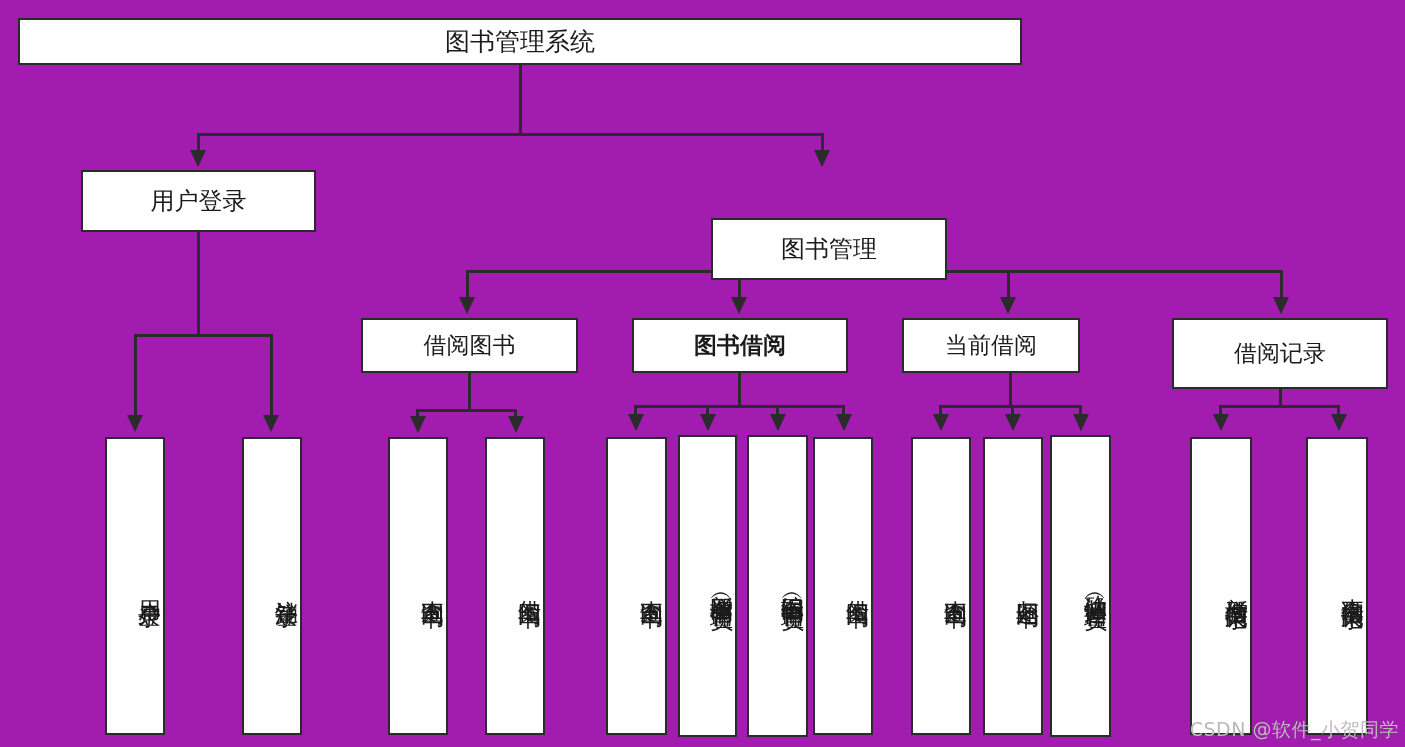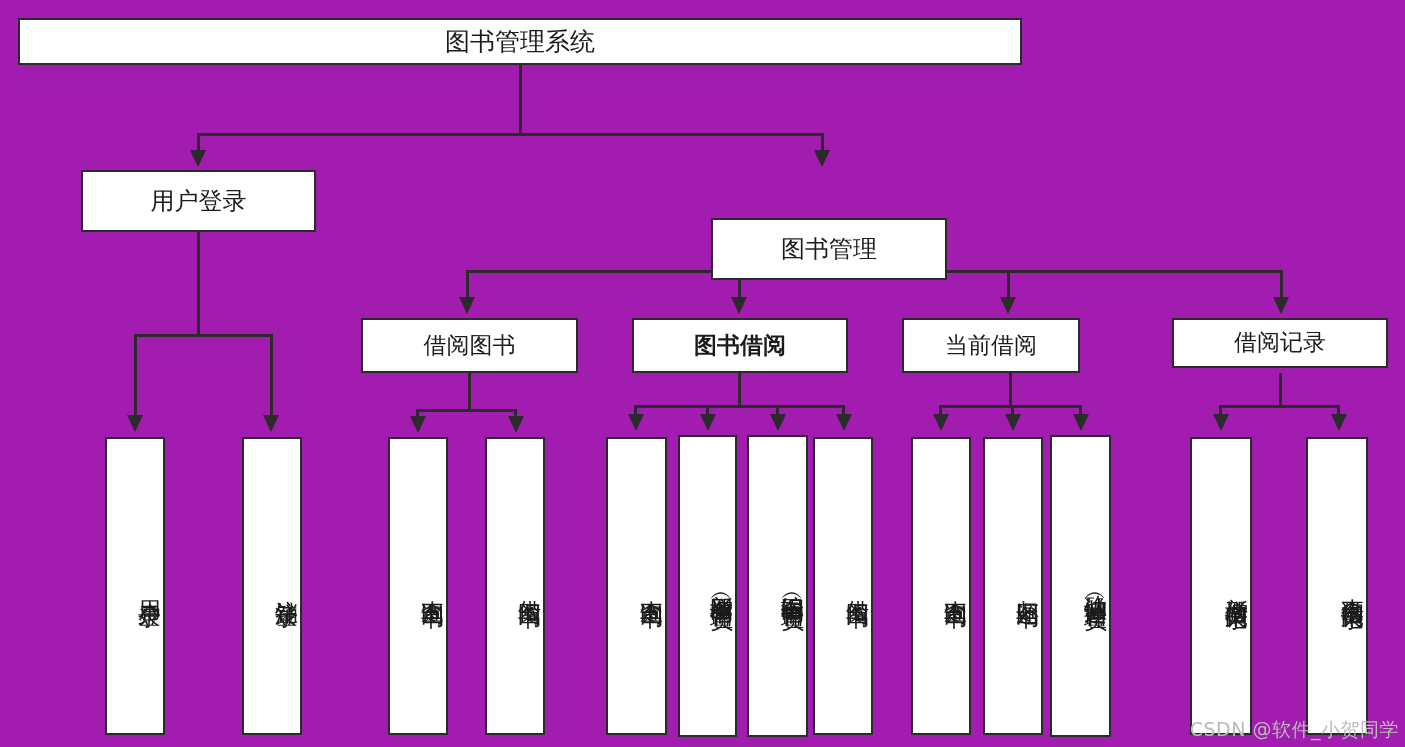--- a/index.html
+++ b/index.html
@@ -144,21 +144,21 @@
   <div class="arrow" style="left:1331px; top:414px;"></div>
 
   <div class="node root" style="left:18px; top:18px; width:1004px; height:47px;">图书管理系统</div>
 
   <div class="node lvl2" style="left:81px; top:170px; width:235px; height:62px;">用户登录</div>
   <div class="node lvl2" style="left:711px; top:170px; width:236px; height:62px;margin-top:48px;">图书管理</div>
 
   <div class="node lvl3" style="left:361px; top:318px; width:217px; height:55px;">借阅图书</div>
   <div class="node lvl3" style="left:632px; top:318px; width:216px; height:55px;font-weight:bold;">图书借阅</div>
   <div class="node lvl3" style="left:902px; top:318px; width:178px; height:55px;">当前借阅</div>
-  <div class="node lvl3" style="left:1172px; top:318px; width:216px; height:50px;">借阅记录</div>
+  <div class="node lvl3" style="left:1172px; top:318px; width:216px; height:71px;">借阅记录</div>
 
   <div class="node leaf" style="left:105px; top:437px; width:60px; height:298px;">
     <span class="vtext">用户登录</span>
   </div>
   <div class="node leaf" style="left:242px; top:437px; width:60px; height:298px;">
     <span class="vtext">注销登录</span>
   </div>
 
   <div class="node leaf" style="left:388px; top:437px; width:60px; height:298px;">
     <span class="vtext">查询图书</span>

